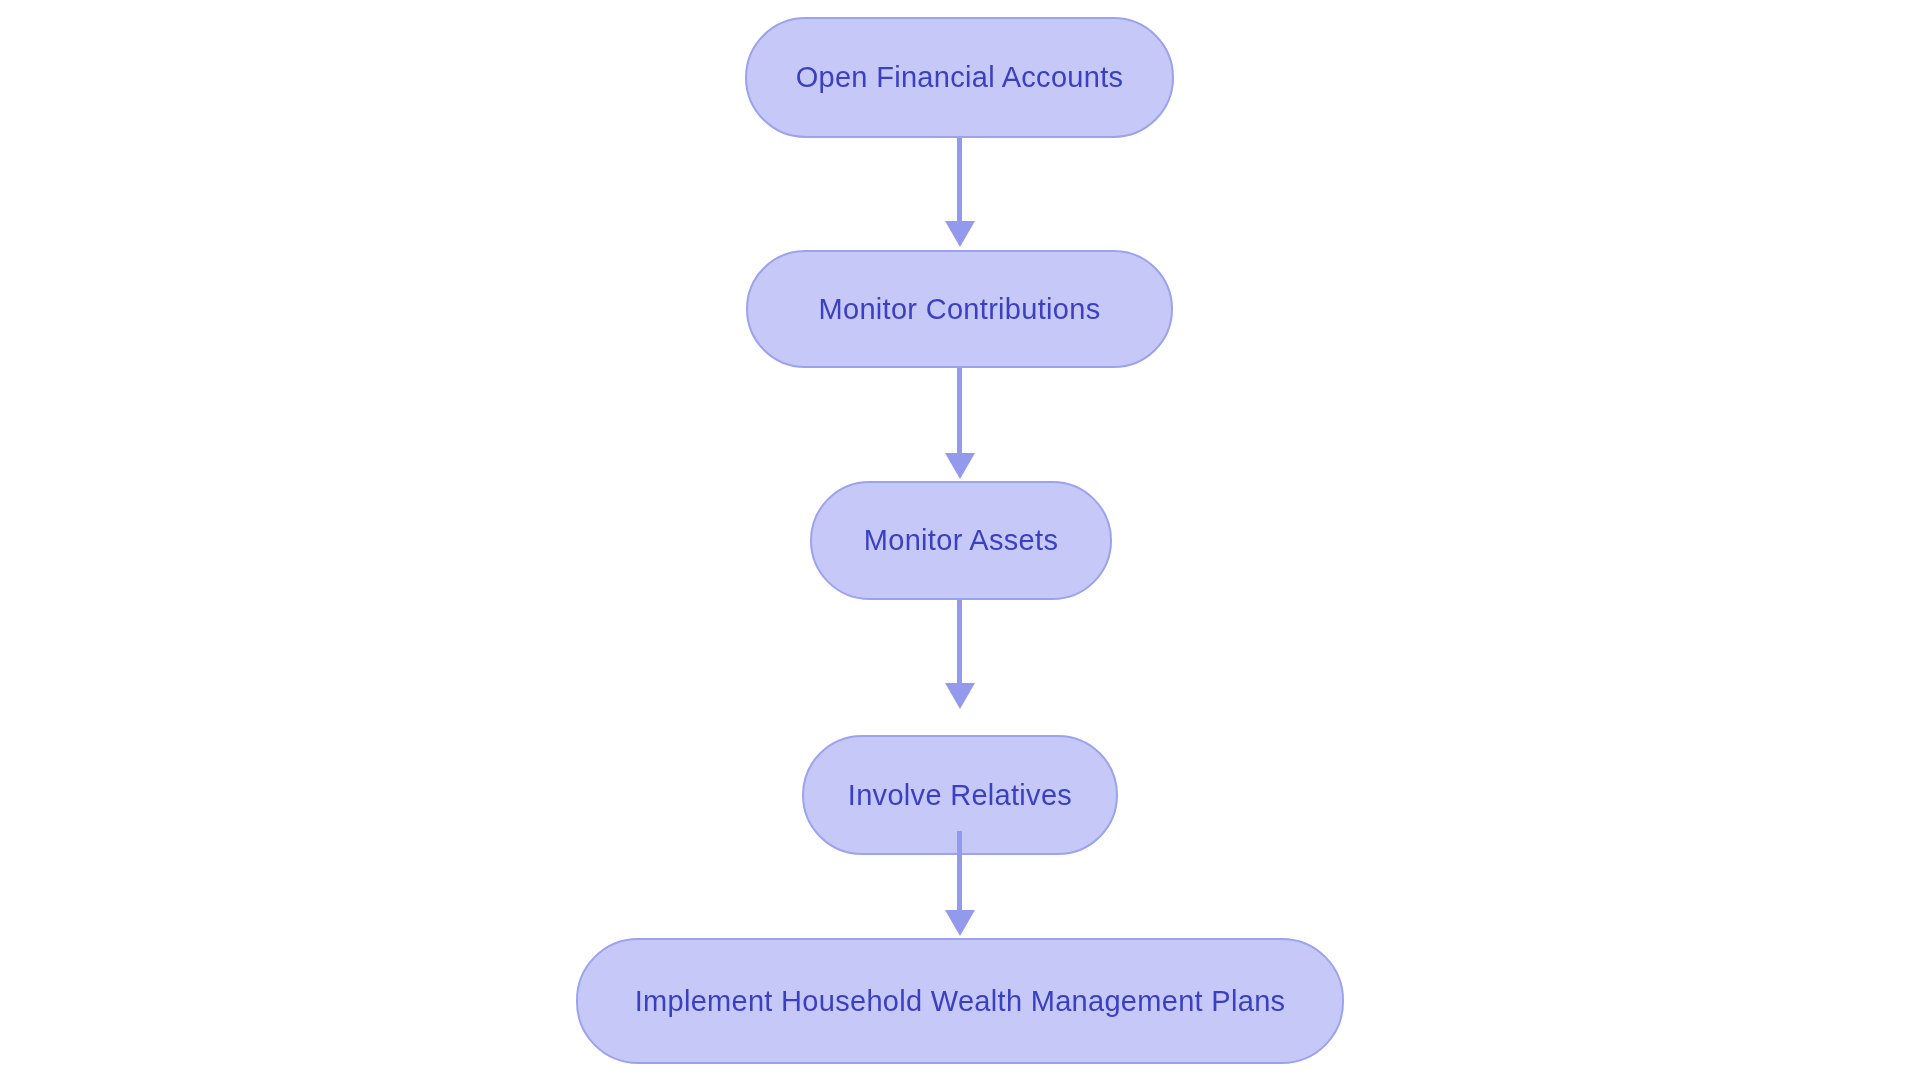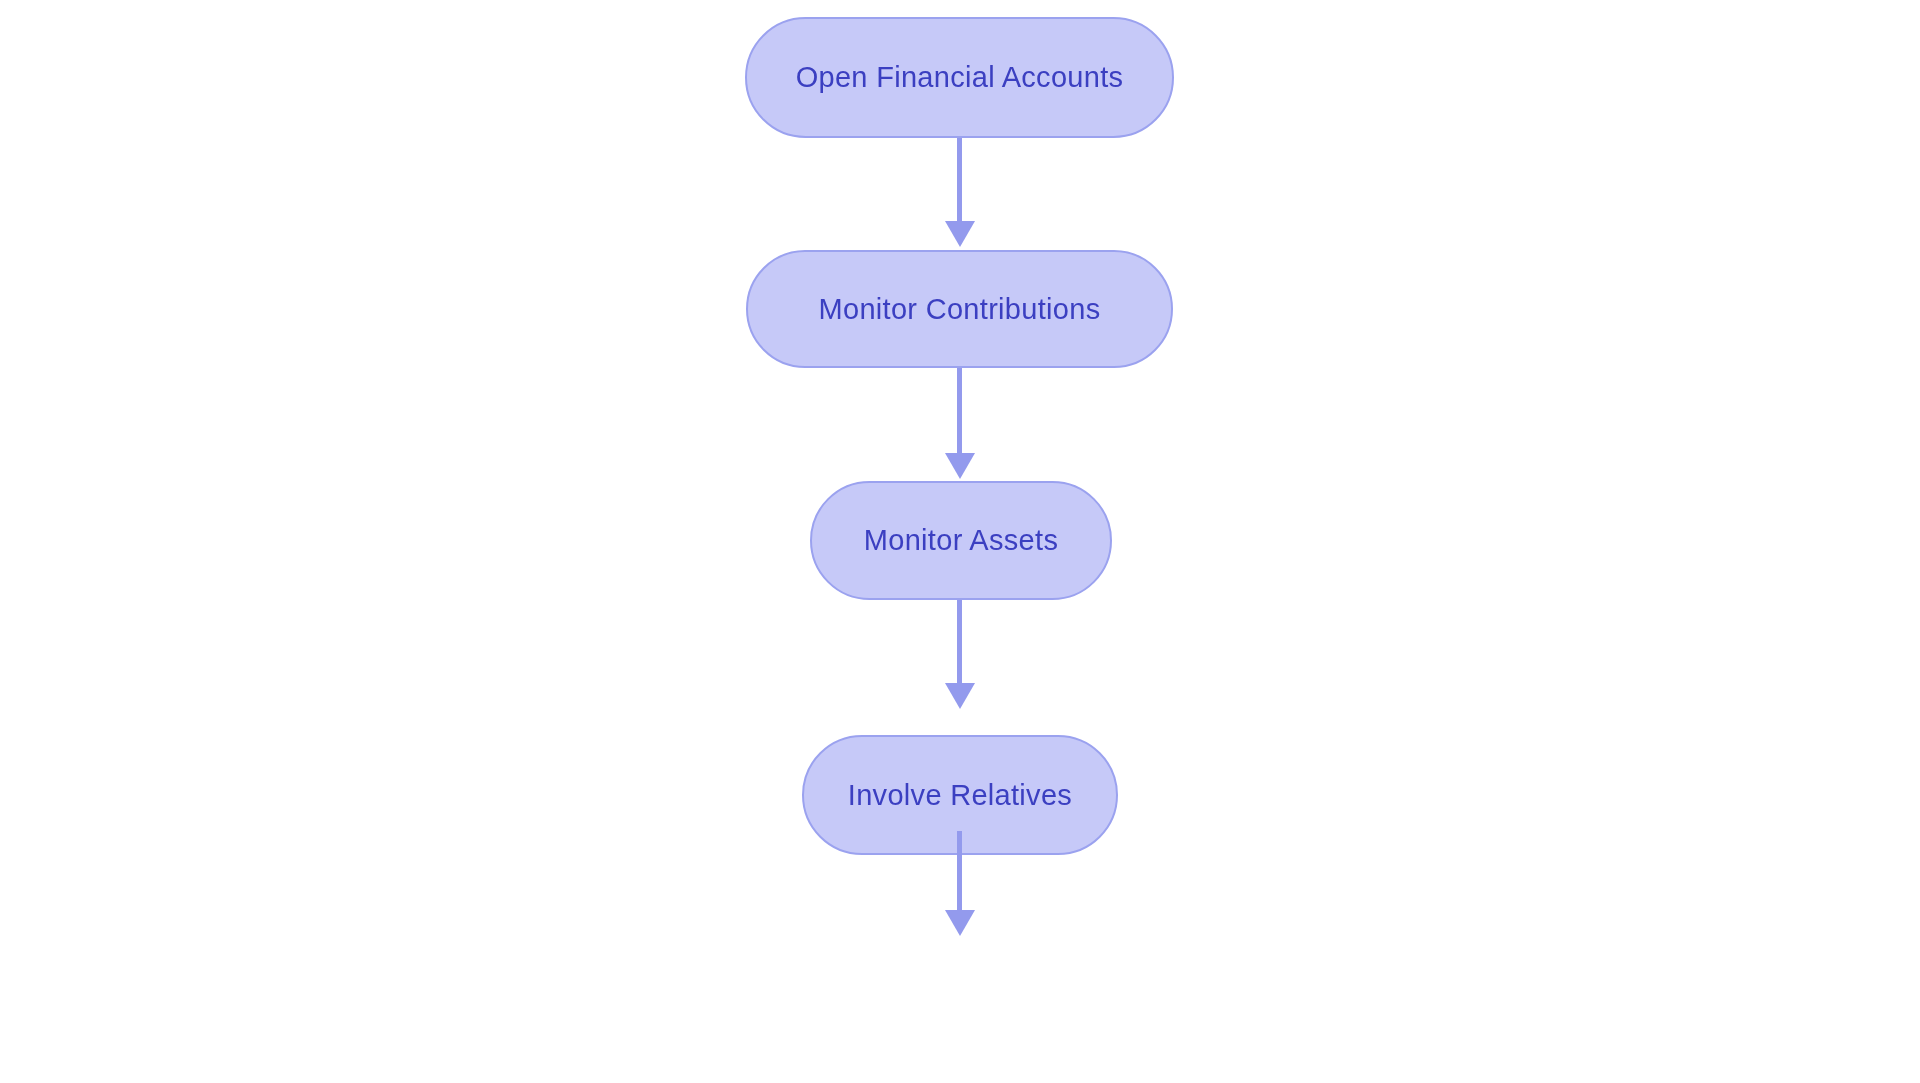--- a/index.html
+++ b/index.html
@@ -102,14 +102,17 @@
 
   <div class="flow-node node-4">
     <span>Involve Relatives</span>
   </div>
 
   <div class="connector conn-4">
     <div class="stem"></div>
     <div class="head"></div>
   </div>
 
+  <div class="flow-node node-5">
+    <span>Implement Household Wealth Management Plans</span>
+  </div>
 
 </div>
 
 </body></html>

